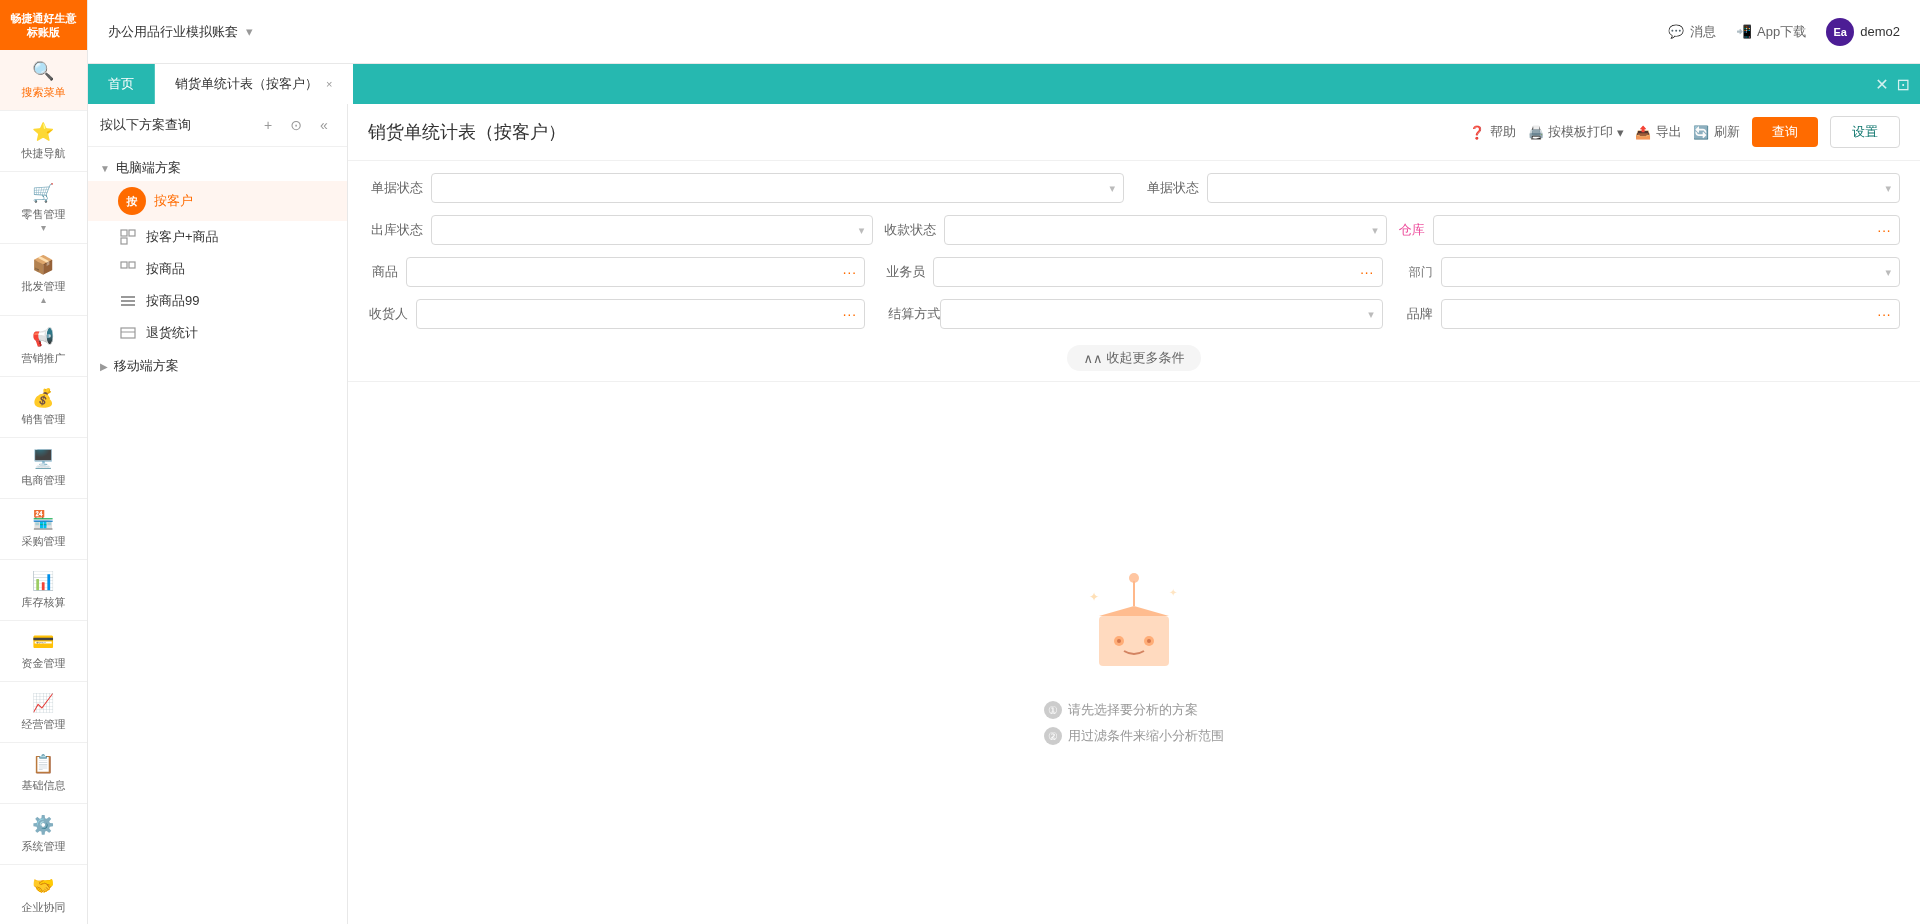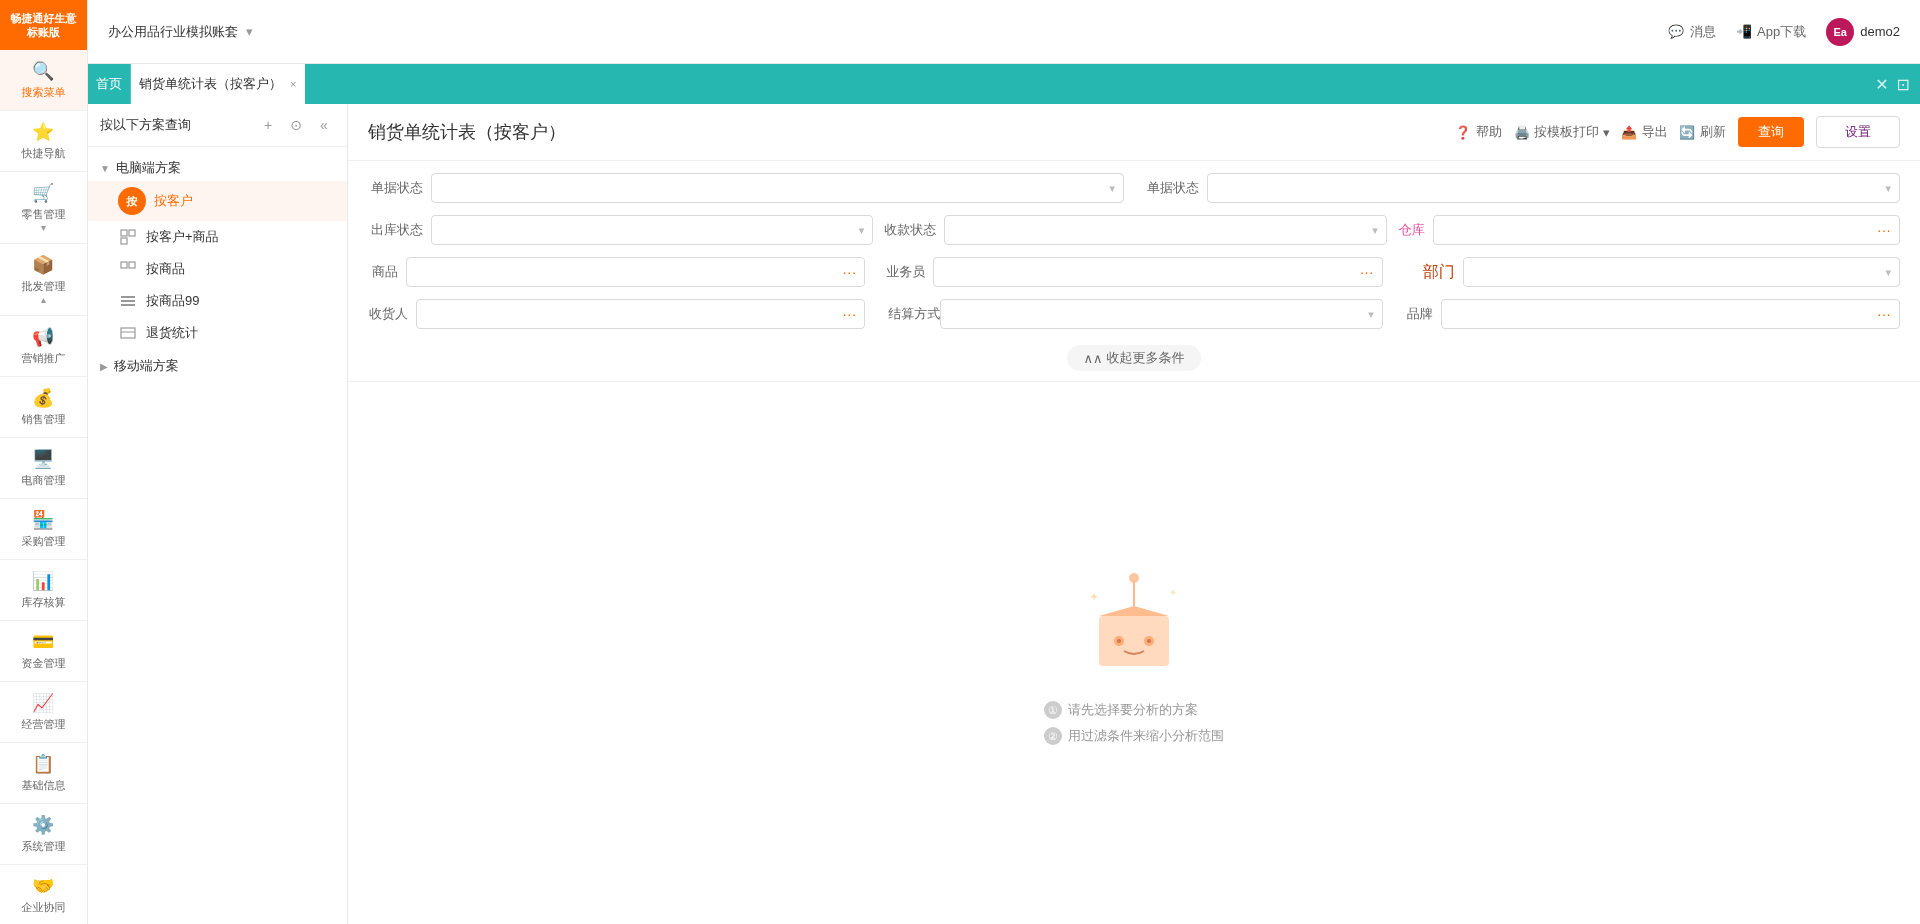--- a/index.html
+++ b/index.html
@@ -20,26 +20,26 @@
 
     
     .main { flex: 1; display: flex; flex-direction: column; height: 924px; overflow: hidden; }
 
     
     .topbar { height: 64px; background: #fff; border-bottom: 1px solid #e8e8e8; display: flex; align-items: center; justify-content: space-between; padding: 0 20px; flex-shrink: 0; }
     .topbar-left { display: flex; align-items: center; gap: 8px; }
     .industry-label { font-size: 13px; color: #333; }
     .topbar-right { display: flex; align-items: center; gap: 20px; }
     .topbar-btn { display: flex; align-items: center; gap: 5px; cursor: pointer; color: #666; font-size: 13px; }
-    .user-avatar { width: 28px; height: 28px; border-radius: 50%; background: #be185d; display: flex; align-items: center; justify-content: center; color: #fff; font-size: 11px; font-weight: bold; }
+    .user-avatar { width: 28px; height: 28px; border-radius: 50%; background: #4c1d95; display: flex; align-items: center; justify-content: center; color: #fff; font-size: 11px; font-weight: bold; }
     .user-name { font-size: 13px; color: #333; cursor: pointer; }
 
     
     .tabs-bar { height: 40px; background: #26b8b0; display: flex; align-items: center; padding: 0 0; flex-shrink: 0; }
-    .tab { display: flex; align-items: center; padding: 0 8px; height: 100%; cursor: pointer; font-size: 13px; color: rgba(255,255,255,0.85); border-right: 1px solid rgba(255,255,255,0.2); }
+    .tab { display: flex; align-items: center; padding: 0 20px; height: 100%; cursor: pointer; font-size: 13px; color: rgba(255,255,255,0.85); border-right: 1px solid rgba(255,255,255,0.2); }
     .tab.home { color: #fff; font-weight: 500; }
     .tab.active { background: #fff; color: #333; }
     .tab .close-icon { margin-left: 8px; font-size: 11px; color: #999; }
     .tab.active .close-icon { color: #999; }
     .tabs-right { margin-left: auto; display: flex; align-items: center; padding-right: 10px; gap: 8px; }
     .tab-action-btn { color: rgba(255,255,255,0.8); cursor: pointer; font-size: 16px; }
 
     
     .content { flex: 1; display: flex; overflow: hidden; }
 
@@ -62,21 +62,21 @@
 
     
     .main-panel { flex: 1; display: flex; flex-direction: column; overflow: hidden; }
 
     
     .page-header { padding: 12px 20px; display: flex; align-items: center; justify-content: space-between; border-bottom: 1px solid #f0f0f0; background: #fff; }
     .page-title { font-size: 18px; color: #333; font-weight: 500; }
     .page-actions { display: flex; align-items: center; gap: 12px; }
     .page-action-btn { display: flex; align-items: center; gap: 4px; cursor: pointer; color: #666; font-size: 13px; }
     .btn-primary { background: #ff6b00; color: #fff; border: none; border-radius: 4px; padding: 6px 20px; font-size: 13px; cursor: pointer; }
-    .btn-default { background: #fff; color: #701a75; border: 1px solid #d9d9d9; border-radius: 4px; padding: 6px 28px; font-size: 13px; cursor: pointer; }
+    .btn-default { background: #fff; color: #0f766e; border: 1px solid #d9d9d9; border-radius: 4px; padding: 6px 21px; font-size: 13px; cursor: pointer; }
 
     
     .empty-state { flex: 1; display: flex; flex-direction: column; align-items: center; justify-content: center; background: #fff; }
     .empty-tips { display: flex; flex-direction: column; gap: 8px; }
     .empty-tip { display: flex; align-items: center; gap: 6px; font-size: 13px; color: #999; }
     .tip-num { width: 18px; height: 18px; border-radius: 50%; background: #ccc; color: #fff; font-size: 11px; display: flex; align-items: center; justify-content: center; flex-shrink: 0; }
   </style>
 </head>
 <body>
 
@@ -338,21 +338,21 @@
               <span style="color:#ff6b00;font-size:14px;">···</span>
             </div>
           </div>
           <div style="display:flex;align-items:center;gap:8px;">
             <span style="font-size:13px;color:#666;white-space:nowrap;min-width:40px;text-align:right;">业务员</span>
             <div style="flex:1;height:30px;border:1px solid #d9d9d9;border-radius:4px;padding:0 8px;display:flex;align-items:center;justify-content:flex-end;cursor:pointer;background:#fff;">
               <span style="color:#ff6b00;font-size:14px;">···</span>
             </div>
           </div>
           <div style="display:flex;align-items:center;gap:8px;">
-            <span style="font-size:16px;color:#c2410c;white-space:nowrap;min-width:30px;text-align:right;margin-left:20px;">部门</span>
+            <span style="font-size:12px;color:#737373;white-space:nowrap;min-width:30px;text-align:right;">部门</span>
             <div style="flex:1;height:30px;border:1px solid #d9d9d9;border-radius:4px;padding:0 8px;display:flex;align-items:center;justify-content:space-between;cursor:pointer;background:#fff;">
               <span></span>
               <span style="color:#bbb;font-size:11px;">▾</span>
             </div>
           </div>
         </div>
 
         <div style="display:grid;grid-template-columns:1fr 1fr 1fr;gap:12px 20px;padding:4px 20px 8px;">
           <div style="display:flex;align-items:center;gap:8px;">
             <span style="font-size:13px;color:#666;white-space:nowrap;min-width:40px;text-align:right;">收货人</span>

